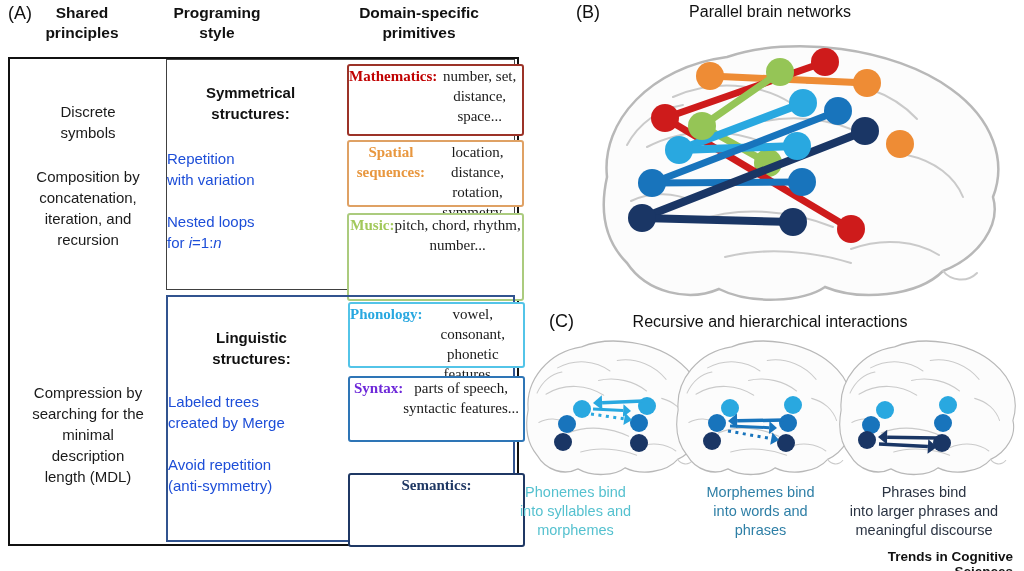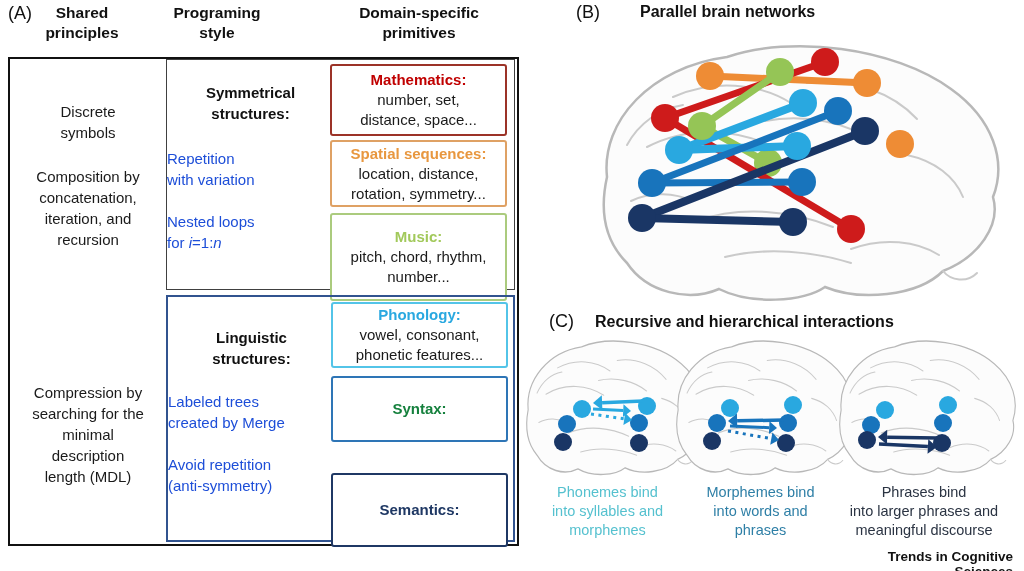--- a/index.html
+++ b/index.html
@@ -11,26 +11,26 @@
   .outerbox{position:absolute;left:8px;top:57px;width:511px;height:489px;border:2.5px solid #111;box-sizing:border-box;}
   .principle{position:absolute;left:14px;width:148px;text-align:center;font-size:15px;
              line-height:21px;white-space:pre-line;color:#1a1a1a;}
   .group{position:absolute;box-sizing:border-box;background:transparent;}
   .group-red{left:166px;top:59px;width:349px;height:231px;border:1px solid #404040;}
   .group-blue{left:166px;top:295px;width:349px;height:247px;border:2px solid #31538F;}
   .gtitle{position:absolute;left:0;width:167px;text-align:center;font-weight:bold;font-size:15px;
           line-height:21px;white-space:pre-line;color:#111;}
   .gitem{position:absolute;left:0;width:167px;text-align:left;font-size:15px;line-height:21px;
          white-space:pre-line;color:#1d4ed8;}
-  .prim{position:absolute;left:163px;width:177px;box-sizing:border-box;border:2px solid #888;
-        border-radius:3px;display:flex;flex-direction:column;justify-content:center;
-        text-align:center;background:#fff;}
+  .prim{position:absolute;left:180px;width:177px;box-sizing:border-box;border:2px solid #888;
+        border-radius:3px;display:flex;flex-direction:row;justify-content:center;
+        text-align:center;background:#fff;font-family:Liberation Serif, serif;}
   .ptitle{font-weight:bold;font-size:15px;line-height:20px;}
   .pbody{font-size:15px;line-height:20px;white-space:pre-line;color:#1a1a1a;}
-  .btitle,.ctitle{position:absolute;font-weight:bold;font-size:16px;text-align:left;color:#111;}
+  .btitle,.ctitle{position:absolute;font-weight:normal;font-size:16px;text-align:center;color:#111;}
   .net{position:absolute;}
   .caption{position:absolute;top:483px;font-size:14.5px;line-height:19px;text-align:center;
            white-space:pre-line;font-weight:400;}
   .footer{position:absolute;left:830px;top:549px;width:183px;text-align:right;font-weight:bold;
           font-size:13.5px;color:#111;}
 </style>
 </head>
 <body>
 
 <svg width="0" height="0" style="position:absolute" aria-hidden="true">
@@ -109,21 +109,23 @@
 (anti-symmetry)</div>
     <div class="gitem" style="top:94px">Labeled trees
 created by Merge</div>
 
     <div class="prim" style="top: 5px; height: 66px; border-color: rgb(83, 196, 232);">
       <div class="ptitle" style="color: rgb(41, 168, 224);">Phonology:</div>
       <div class="pbody">vowel, consonant,
 phonetic features...</div>
     </div>
     <div class="prim" style="top: 79px; height: 66px; border-color: rgb(46, 117, 182);">
-      <div class="ptitle" style="color: #15803d;">Syntax:</div>
+      <div class="ptitle" style="color: #6d28d9;">Syntax:</div>
+      <div class="pbody">parts of speech,
+syntactic features...</div>
     </div>
     <div class="prim" style="top: 152px; height: 74px; border-color: rgb(31, 56, 100); margin-top: 24px;">
       <div class="ptitle" style="color: rgb(31, 56, 100);">Semantics:</div>
     </div>
   </div>
 
   <div class="plabel" style="left:576px;top:2px">(B)</div>
   <div class="btitle" style="left:640px;top:3px;width:260px">Parallel brain networks</div>
   <svg id="svg-b" class="net" style="left:555px;top:25px" width="460" height="285" viewBox="0 0 460 285">
     <use href="#brain-shape"></use>
@@ -198,21 +200,21 @@
       <circle cx="53" cy="95" r="9" fill="#1874BC"></circle>
       <circle cx="125" cy="93" r="9" fill="#1874BC"></circle>
       <circle cx="49" cy="110" r="9" fill="#1A3665"></circle>
       <circle cx="124" cy="113" r="9" fill="#1A3665"></circle>
       <line x1="119" y1="108" x2="69.09869318589116" y2="107.15421513874392" stroke="#1A3665" stroke-width="3.5"></line>
       <polygon points="60,107 69.22325156718433,99.80527064244721 68.974134804598,114.50315963504063" fill="#1A3665"></polygon>
       <line x1="61" y1="114" x2="109.91214863702682" y2="116.52993872260484" stroke="#1A3665" stroke-width="3.5"></line>
       <polygon points="119,117 109.53248375913073,123.87012636192934 110.29181351492291,109.18975108328034" fill="#1A3665"></polygon>
     </svg>
 
-  <div class="caption" style="left: 535px; width: 145px; color: rgb(85, 193, 207);">Phonemes bind
+  <div class="caption" style="left: 503px; width: 145px; color: rgb(85, 193, 207);">Phonemes bind
 into syllables and
 morphemes</div>
   <div class="caption" style="left: 688px; width: 145px; color: rgb(46, 127, 166);">Morphemes bind
 into words and
 phrases</div>
   <div class="caption" style="left: 835px; width: 178px; color: rgb(43, 52, 67);">Phrases bind
 into larger phrases and
 meaningful discourse</div>
 
   <div class="footer">Trends in Cognitive Sciences</div>

